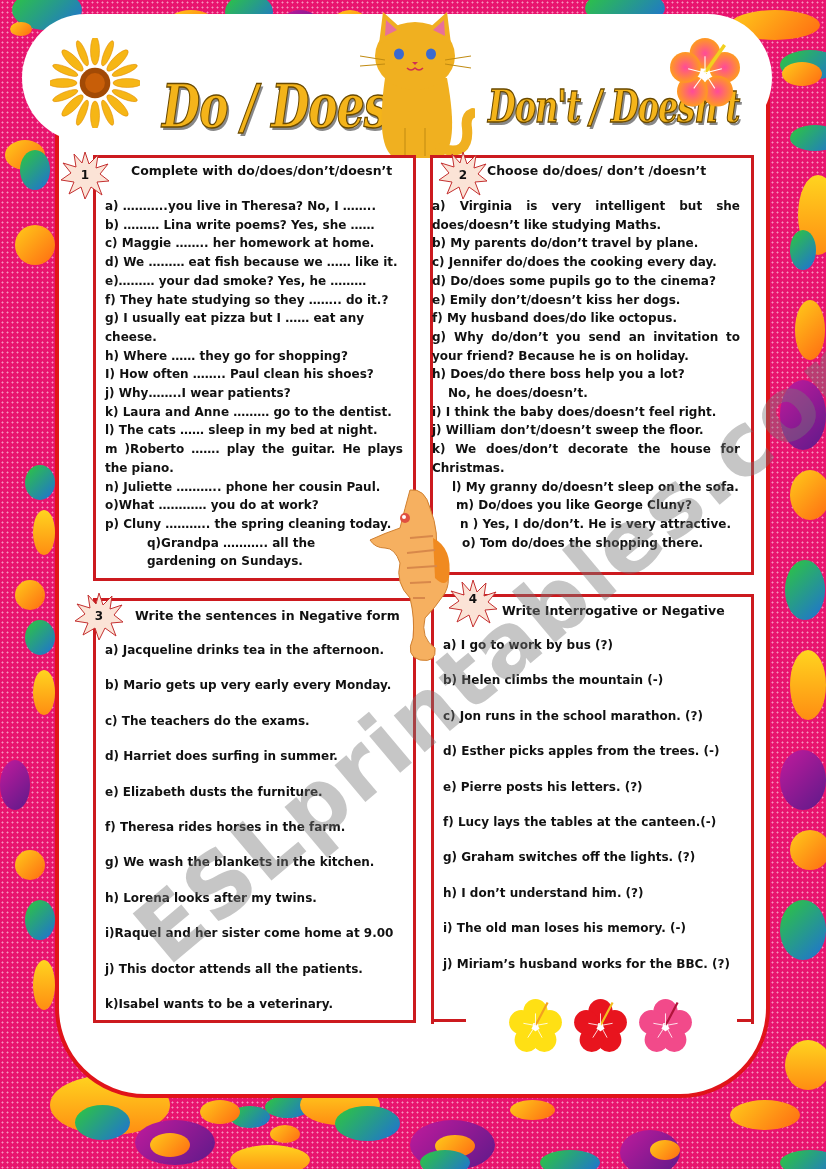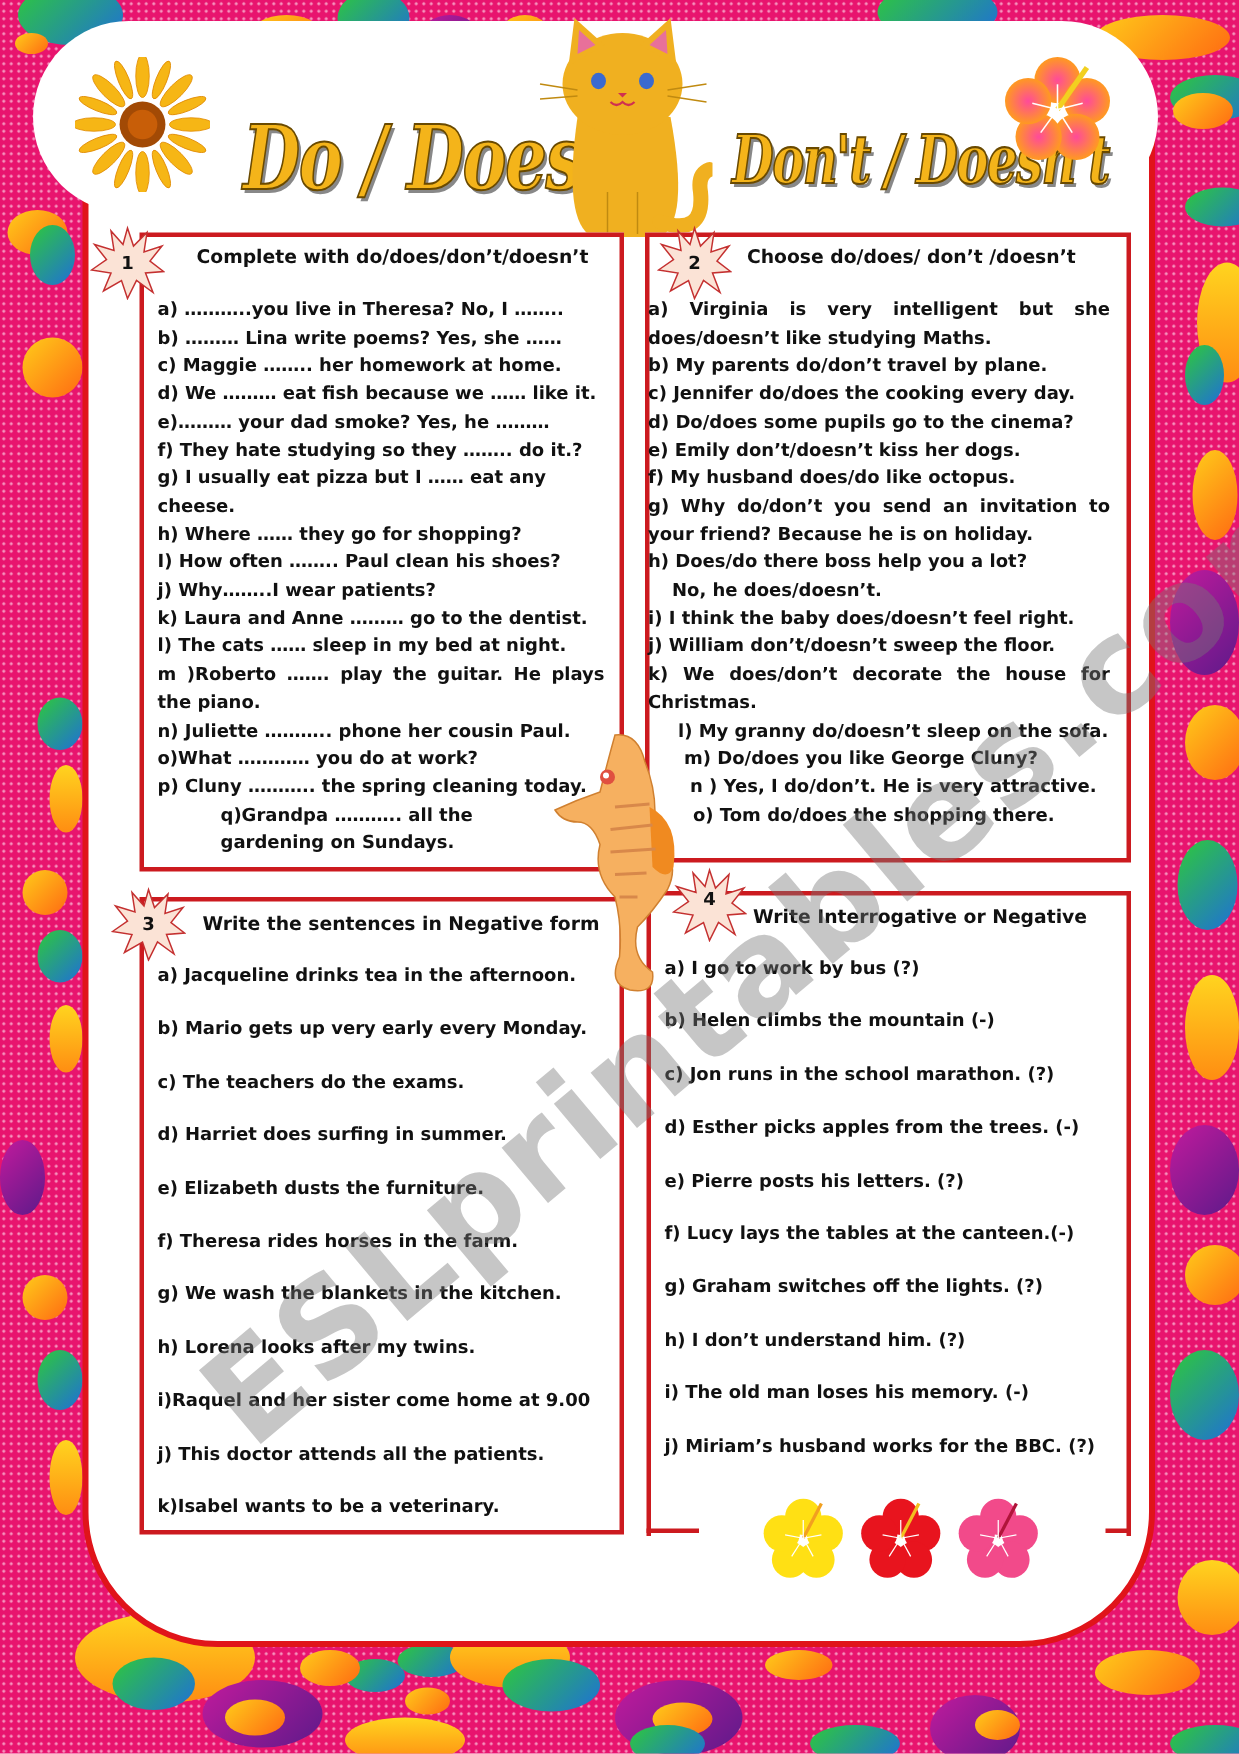--- a/index.html
+++ b/index.html
@@ -223,21 +223,21 @@
   <span class="it" style="width:230px;margin-left:42px;">q)Grandpa ……….. all the gardening on Sundays.</span>
 </div>
 
 <div class="box" style="left:430px;top:155px;width:324px;height:420px;"></div>
 <div class="star" style="left:438px;top:150px;">
   <svg viewBox="0 0 50 50">
       <polygon points="25,2 29,14 38,5 36,18 48,14 40,24 49,31 37,32 42,45 31,37 25,49 21,37 9,44 14,32 1,30 11,23 3,13 16,17 14,4 22,13" fill="#fbe3d6" stroke="#c43030" stroke-width="1"></polygon>
     </svg>
   <span class="num">2</span>
 </div>
-<div class="box-title" style="left:498px;top:163px;">Choose do/does/ don’t /doesn’t</div>
+<div class="box-title" style="left:487px;top:163px;">Choose do/does/ don’t /doesn’t</div>
 <div class="items justify" style="left:432px;top:197px;width:308px;">
   <span class="it" style="text-align-last:left;">a) Virginia is very intelligent but she does/doesn’t like studying Maths.</span>
   <span class="it">b) My parents do/don’t travel by plane.</span>
   <span class="it">c) Jennifer do/does the cooking every day.</span>
   <span class="it">d) Do/does some pupils go to the cinema?</span>
   <span class="it">e) Emily don’t/doesn’t kiss her dogs.</span>
   <span class="it">f) My husband does/do like octopus.</span>
   <span class="it">g) Why do/don’t you send an invitation to your friend? Because he is on holiday.</span>
   <span class="it">h) Does/do there boss help you a lot?</span>
   <span class="it" style="padding-left:16px;">No, he does/doesn’t.</span>

